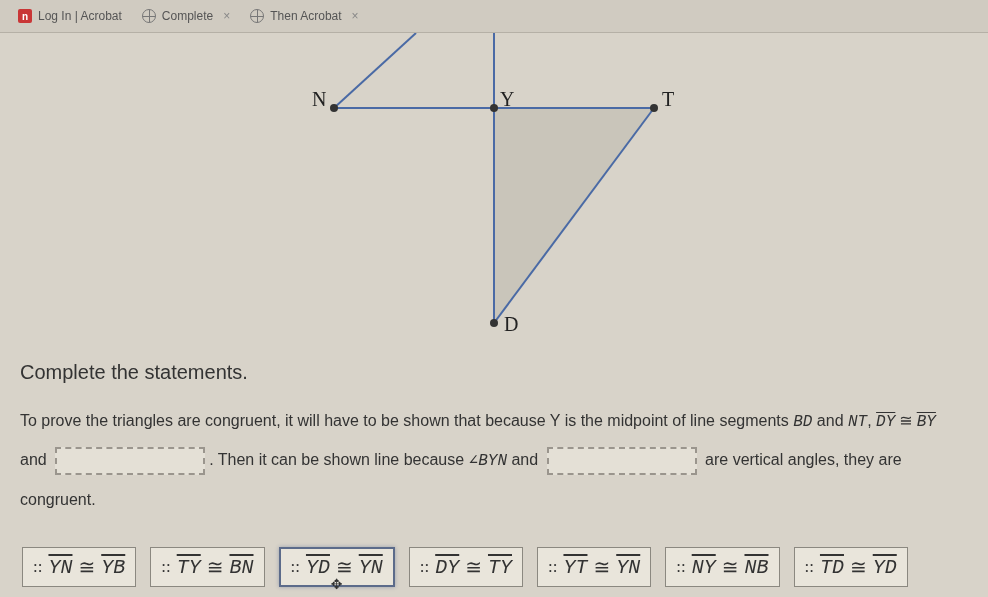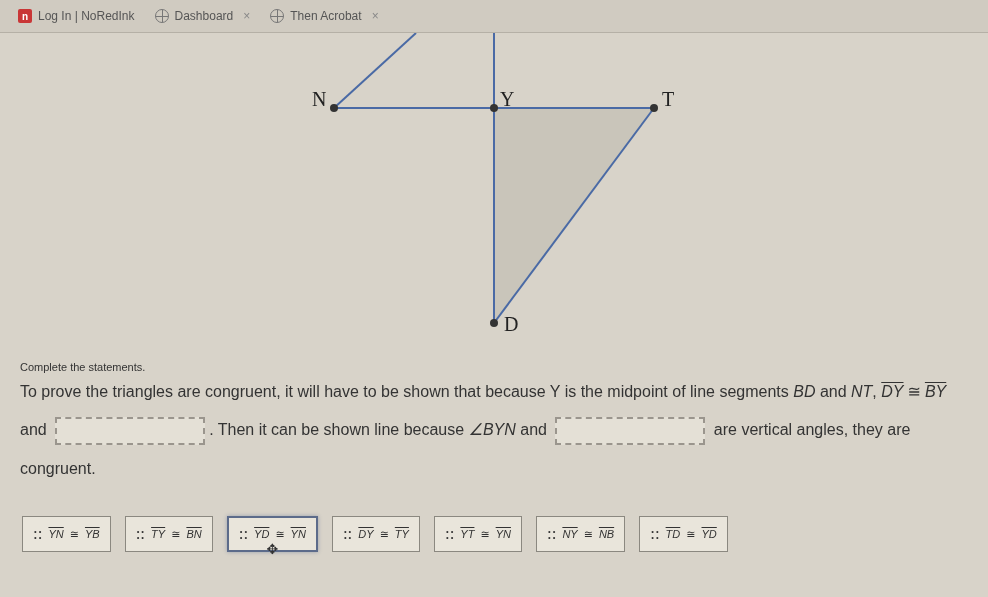--- a/index.html
+++ b/index.html
@@ -12,46 +12,46 @@
     .tab-icon-globe::after { content: ''; position: absolute; left: 0; right: 0; top: 50%; height: 1px; background: #777; }
     .tab-icon-globe::before { content: ''; position: absolute; top: 0; bottom: 0; left: 50%; width: 1px; background: #777; }
     .close-x { color: #888; font-size: 12px; margin-left: 4px; cursor: pointer; }
 
     .content { padding: 0 20px 10px 20px; }
 
     .figure-wrap { display: flex; justify-content: center; margin-bottom: 18px; }
     .figure { position: relative; width: 600px; height: 310px; }
     .pt-label { position: absolute; font-family: 'Times New Roman', serif; font-size: 20px; color: #222; }
 
-    .instructions { font-size: 11px; color: #333; }
+    .instructions { font-size: 20px; color: #333; margin-bottom: 18px; }
     .proof-text { font-size: 16px; color: #333; line-height: 2.4; font-family: Arial, sans-serif; }
-    .proof-text .mi { font-family: Liberation Sans, sans-serif; font-style: italic; margin-top: 34px; }
-    .seg { font-family: Liberation Sans, sans-serif; font-style: italic; text-decoration: overline; }
+    .proof-text .mi { font-family: Liberation Mono, monospace; font-style: italic; margin-top: 34px; }
+    .seg { font-family: Liberation Mono, monospace; font-style: italic; text-decoration: overline; }
     .cong { font-family: 'Times New Roman', serif; }
     .ang { font-family: 'Times New Roman', serif; }
 
     .drop-slot { display: inline-block; min-width: 150px; height: 28px; border: 2px dashed #9a958d; vertical-align: middle; margin: 0 4px; background: #e4e0d6; }
 
     .tile-row { display: flex; gap: 14px; margin-top: 28px; padding: 0 2px; flex-wrap: nowrap; }
     .tile { border: 1.5px solid #8b8880; background: #e9e5db; padding: 6px 10px; display: flex; align-items: center; gap: 6px; font-family: 'Times New Roman', serif; font-size: 17px; cursor: grab; white-space: nowrap; }
     .tile.dragging { border: 2px solid #5c6b8a; box-shadow: 0 0 4px rgba(60,80,130,0.4); position: relative; }
-    .tile .seg, .tile .cong { font-size: 11px; }
+    .tile .seg, .tile .cong { font-size: 20px; }
     .move-cursor { position: absolute; left: 50%; bottom: -8px; transform: translateX(-50%); font-size: 14px; color: #333; }
   </style>
 </head>
 <body>
 
 <div class="tab-bar">
   <div class="tab">
     <span class="tab-icon-n">n</span>
-    <span>Log In | NoRedInk</span>
+    <span>Log In | Acrobat</span>
   </div>
   <div class="tab">
     <span class="tab-icon-globe"></span>
-    <span>Dashboard</span>
+    <span>Complete</span>
     <span class="close-x">×</span>
   </div>
   <div class="tab">
     <span class="tab-icon-globe"></span>
     <span>Then Acrobat</span>
     <span class="close-x">×</span>
   </div>
 </div>
 
 <div class="content">

